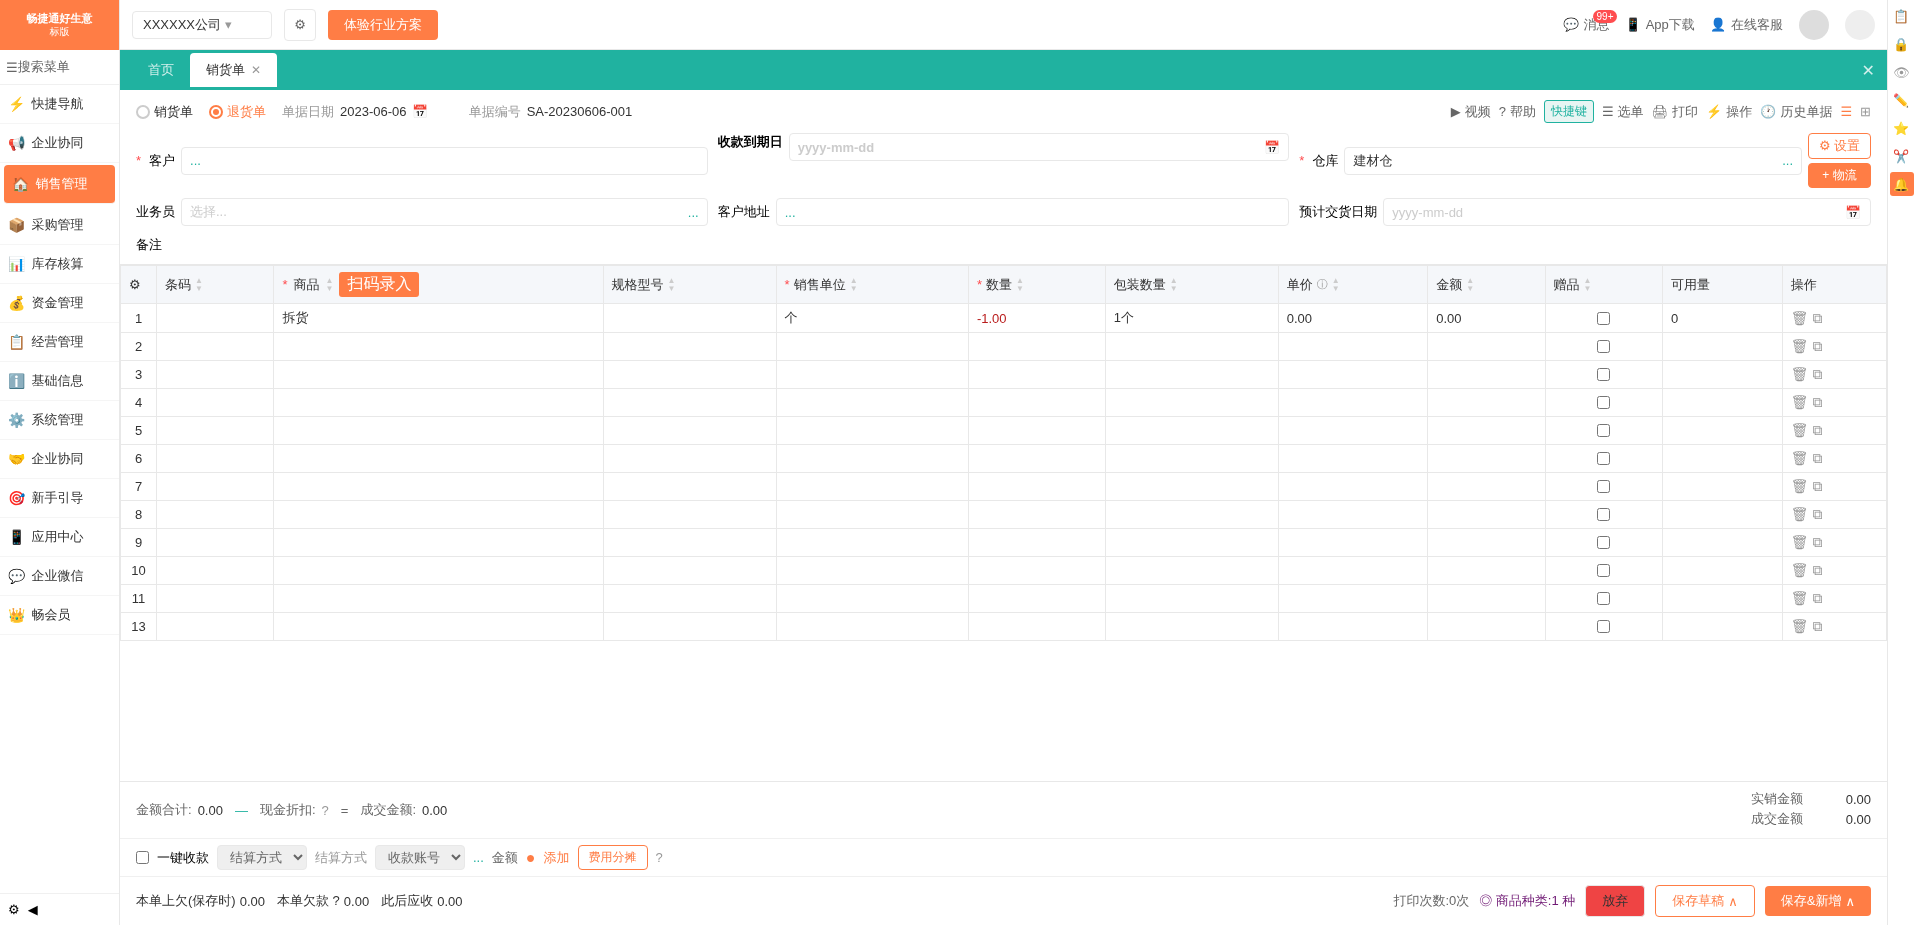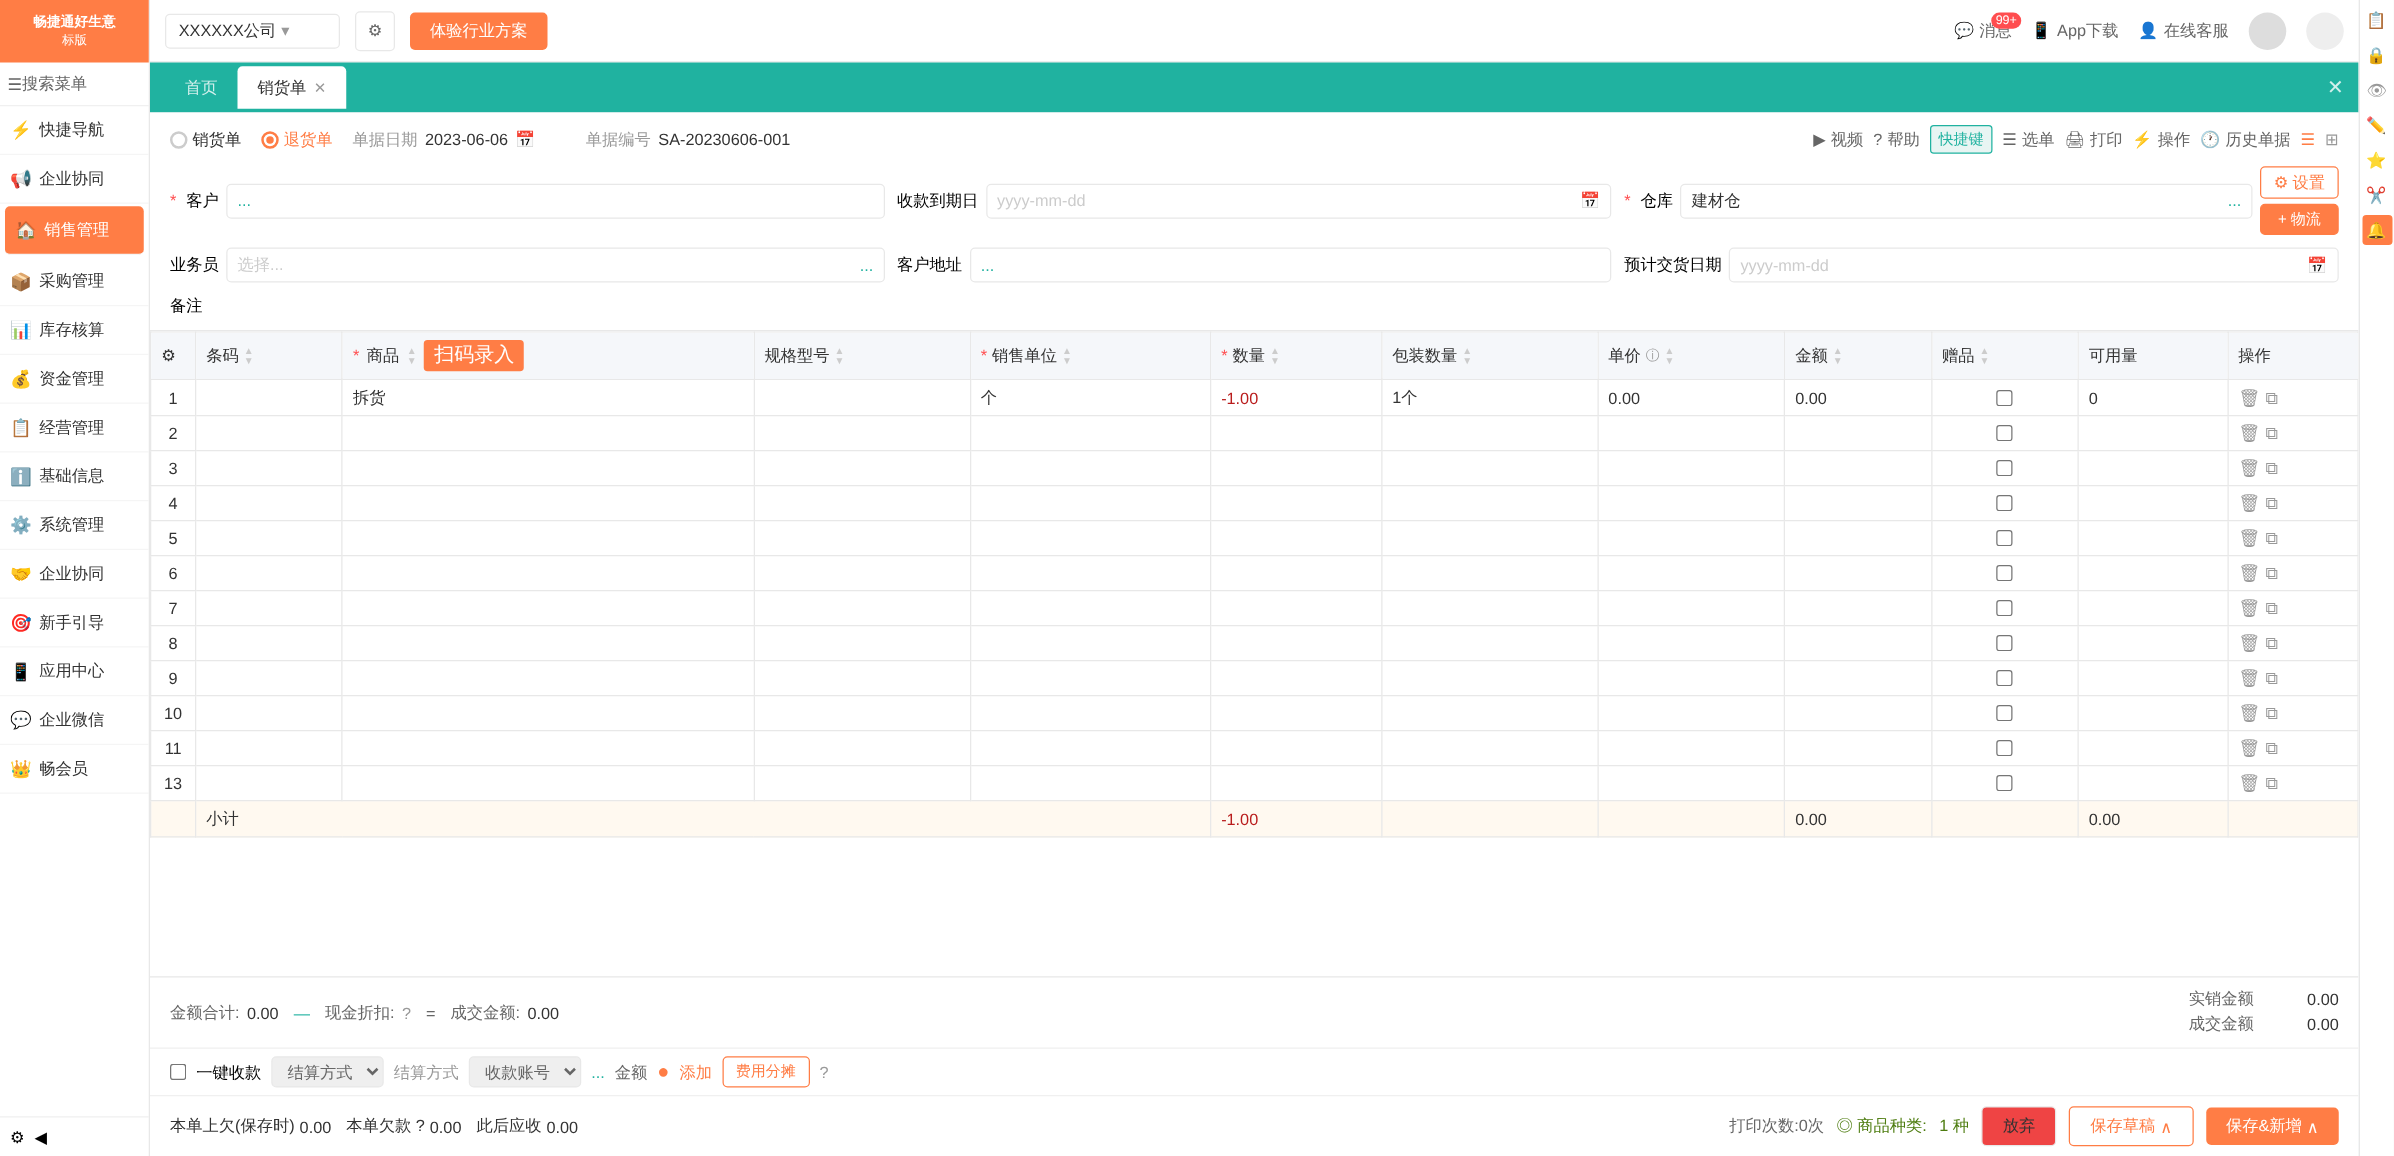--- a/index.html
+++ b/index.html
@@ -102,21 +102,21 @@
     .right-amounts { margin-left: auto; text-align: right; }
     .amount-row { display: flex; justify-content: flex-end; gap: 8px; align-items: center; margin-bottom: 2px; }
     .amount-label { color: #666; margin-left: 44px; }
     .amount-value { color: #333; min-width: 60px; text-align: right; }
 
     .bottom-footer { display: flex; align-items: center; padding: 8px 16px; gap: 12px; }
     .footer-item { display: flex; align-items: center; gap: 4px; color: #666; }
     .footer-item span { color: #333; }
     .footer-right { margin-left: auto; display: flex; align-items: center; gap: 10px; }
     .print-info { color: #666; }
-    .product-type { display: flex; align-items: center; gap: 10px; color: #4d7c0f; }
+    .product-type { display: flex; align-items: center; gap: 0; color: #701a75; }
     .discard-btn { border: 1px solid #e8e8e8; background: #ef4444; color: #333; border-radius: 4px; padding: 6px 16px; cursor: pointer; }
     .save-draft-btn { border: 1px solid #ff7d45; background: #fff; color: #ff7d45; border-radius: 4px; padding: 6px 16px; cursor: pointer; display: flex; align-items: center; gap: 4px; }
     .save-new-btn { background: #ff7d45; color: #fff; border: none; border-radius: 4px; padding: 6px 16px; cursor: pointer; display: flex; align-items: center; gap: 4px; }
 
     
     .right-sidebar { width: 28px; background: #fff; border-left: 1px solid #e8e8e8; display: flex; flex-direction: column; align-items: center; padding: 4px 0; gap: 4px; }
     .right-icon { width: 24px; height: 24px; display: flex; align-items: center; justify-content: center; cursor: pointer; color: #999; border-radius: 3px; }
     .right-icon.active { color: #ff7d45; background: #ff7d45; color: #fff; }
 
     .placeholder { color: #ccc; }
@@ -297,21 +297,21 @@
       <div style="display:grid; grid-template-columns:1fr 1fr 1fr; gap:10px; margin-top:10px;">
 
         <div style="display:flex; align-items:center; gap:6px;">
           <span class="required">*</span>
           <span>客户</span>
           <div class="form-input" style="flex:1;">
             <span class="dots">...</span>
           </div>
         </div>
 
-        <div style="display:flex; align-items:center; gap:6px;">
+        <div style="display:flex; align-items:flex-start; gap:6px;font-weight:bold;">
           <span>收款到期日</span>
           <div class="form-input" style="flex:1;">
             <span class="placeholder">yyyy-mm-dd</span>
             <span class="cal-icon">📅</span>
           </div>
         </div>
 
         <div style="display:flex; align-items:center; gap:6px;">
           <span class="required">*</span>
           <span>仓库</span>
@@ -732,31 +732,20 @@
                 </td>
                 <td></td>
                 <td>
                   <div class="action-icons">
                     <span class="action-icon">🗑</span>
                     <span class="action-icon">⧉</span>
                   </div>
                 </td>
               </tr>
 
-            <tr class="subtotal-row">
-              <td></td>
-              <td colspan="4">小计</td>
-              <td><span class="num-red">-1.00</span></td>
-              <td></td>
-              <td></td>
-              <td>0.00</td>
-              <td></td>
-              <td>0.00</td>
-              <td></td>
-            </tr>
           </tbody>
         </table>
       </div>
     </div>
 
     <div class="bottom-area">
 
       <div class="bottom-summary">
         <div class="summary-item">
           <span class="summary-label">金额合计:</span>

